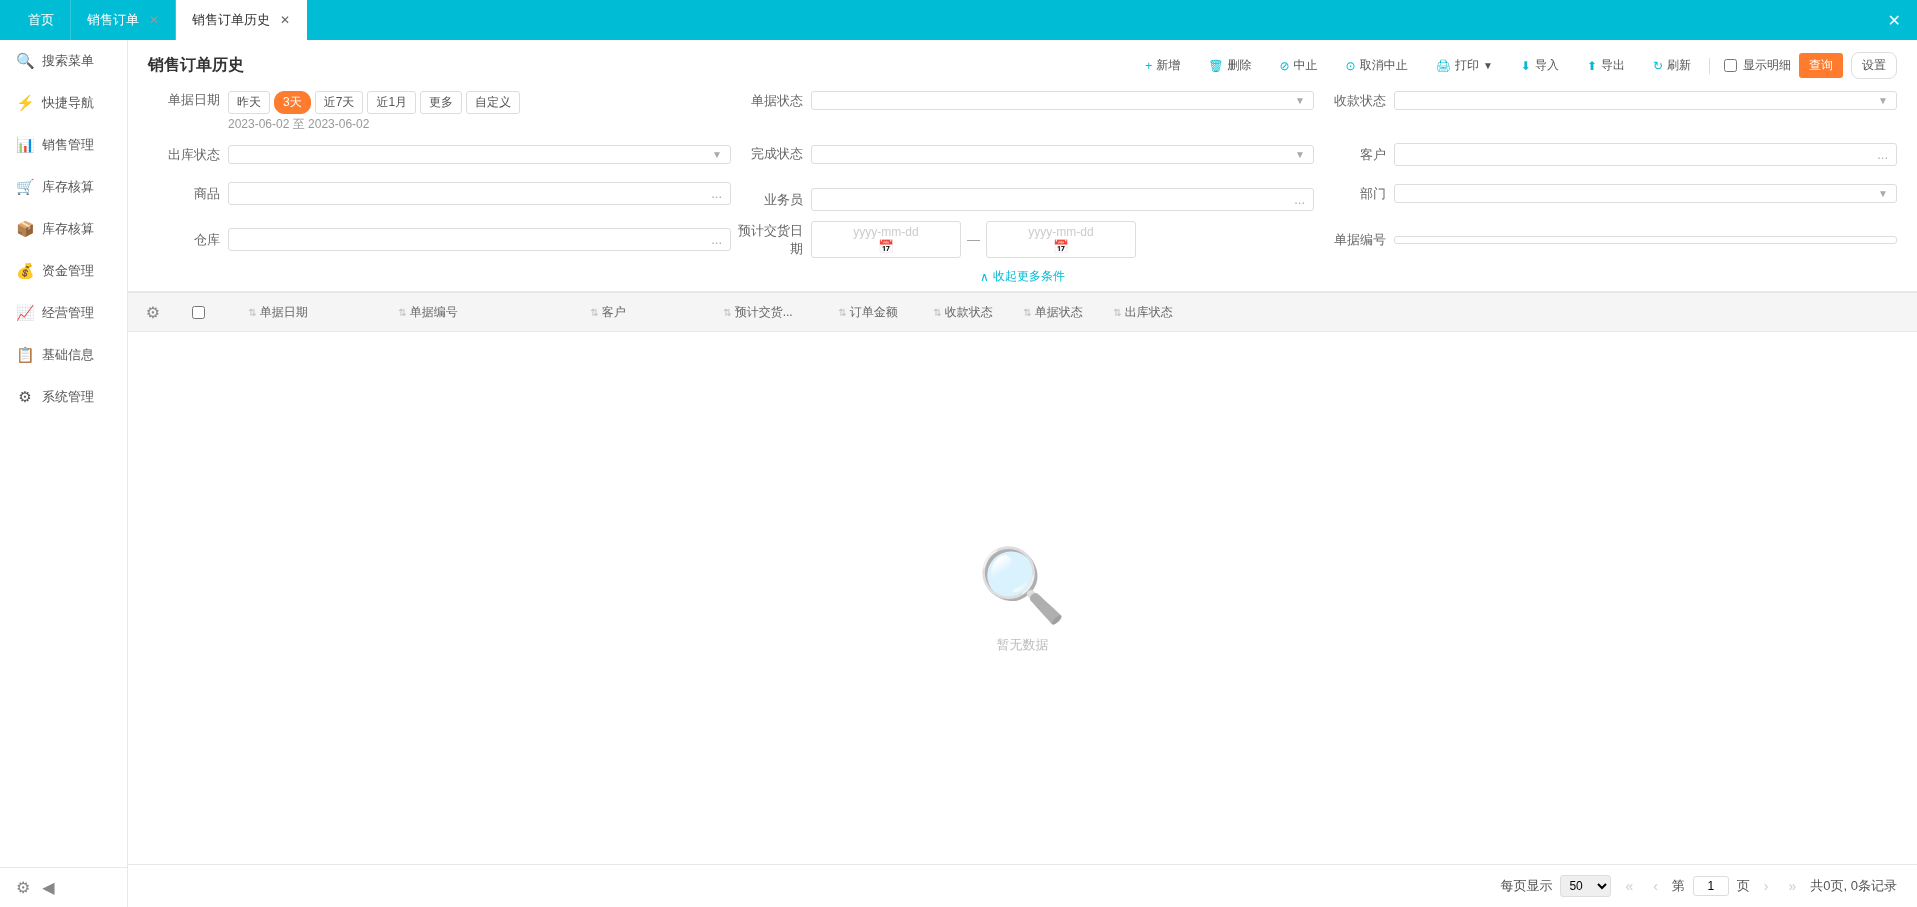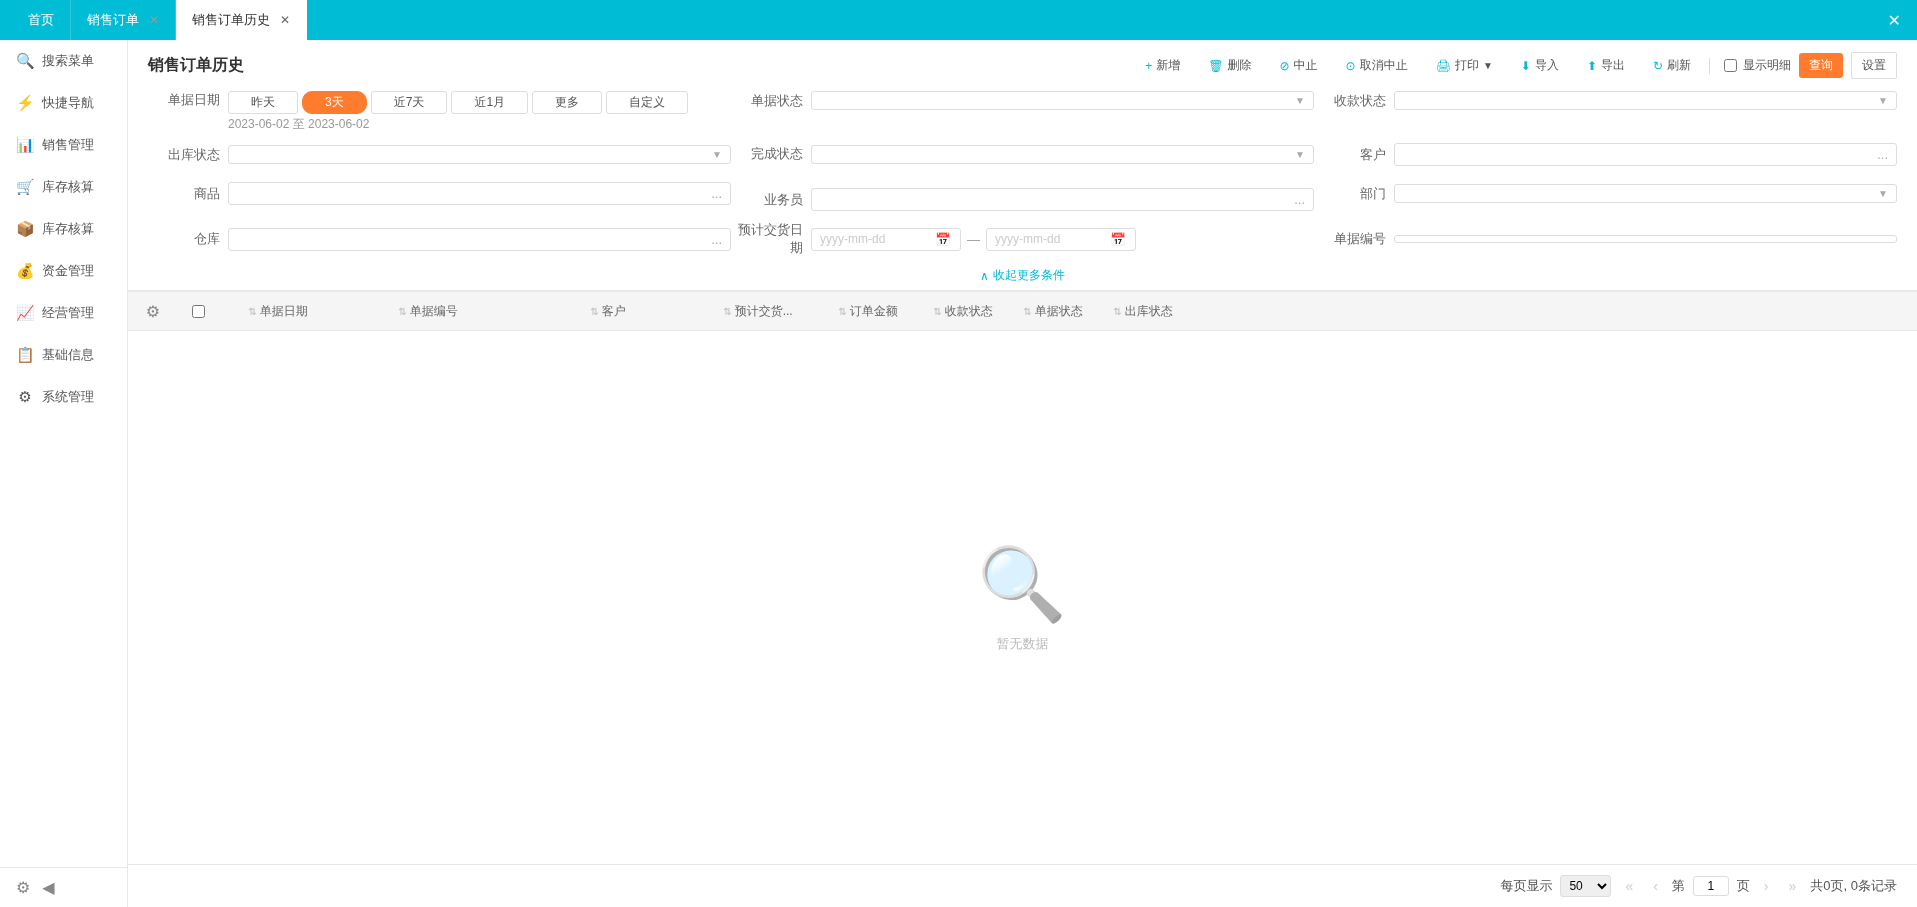--- a/index.html
+++ b/index.html
@@ -34,30 +34,30 @@
     .toolbar { display: flex; align-items: center; gap: 8px; }
     .toolbar-btn { display: flex; align-items: center; gap: 4px; padding: 4px 10px; border: none; background: none; cursor: pointer; color: #555; font-size: 12px; border-radius: 3px; }
     .toolbar-btn.primary { background: #ff7b2e; color: #fff; }
     .toolbar-divider { width: 1px; height: 16px; background: #ddd; }
     .display-detail-check { display: flex; align-items: center; gap: 4px; font-size: 12px; color: #555; cursor: pointer; padding-left: 6px; }
 
     
     .filter-area { padding: 10px 20px; background: #fff; flex-shrink: 0; }
     .filter-label { width: 80px; color: #666; font-size: 13px; text-align: right; padding-right: 8px; flex-shrink: 0; }
     .date-quick-btns { display: flex; align-items: center; gap: 4px; }
-    .date-btn { padding: 2px 22px; border: 1px solid #ddd; border-radius: 3px; cursor: pointer; font-size: 12px; color: #555; background: #fff; }
+    .date-btn { padding: 2px 8px; border: 1px solid #ddd; border-radius: 3px; cursor: pointer; font-size: 12px; color: #555; background: #fff; }
     .date-btn.active { background: #ff7b2e; color: #fff; border-color: #ff7b2e; border-radius: 10px; }
     .date-range-text { font-size: 12px; color: #999; margin-top: 2px; }
     .select-box { display: flex; align-items: center; border: 1px solid #ddd; border-radius: 3px; padding: 3px 8px; background: #fff; min-width: 180px; cursor: pointer; }
     .select-box .text { flex: 1; color: #999; font-size: 12px; }
     .select-box .arrow { font-size: 10px; color: #aaa; }
     .input-with-dots { display: flex; align-items: center; border: 1px solid #ddd; border-radius: 3px; padding: 3px 8px; background: #fff; min-width: 180px; cursor: pointer; }
     .input-with-dots .text { flex: 1; color: #ccc; font-size: 12px; }
     .input-with-dots .dots { color: #aaa; font-size: 13px; }
-    .date-input-box { display: flex; align-items: center; border: 1px solid #ddd; border-radius: 3px; padding: 3px 8px; background: #fff; min-width: 150px; cursor: pointer; }
+    .date-input-box { display: flex; align-items: center; border: 1px solid #ddd; border-radius: 3px; padding: 3px 8px; background: #fff; min-width: 150px; cursor: pointer; flex-direction: column; }
     .date-input-box .placeholder { color: #ccc; font-size: 12px; flex: 1; }
     .date-input-box .cal-icon { font-size: 13px; color: #aaa; }
     .date-dash { margin: 0 6px; color: #999; }
     .collapse-row { display: flex; justify-content: center; align-items: center; color: #00bcd4; font-size: 12px; cursor: pointer; padding: 4px 0 6px 0; gap: 4px; }
 
     
     .table-area { flex: 1; display: flex; flex-direction: column; background: #fff; margin: 0; overflow: hidden; }
     .table-header { display: flex; align-items: center; background: #f5f5f5; border-bottom: 1px solid #e8e8e8; border-top: 1px solid #e8e8e8; padding: 0; height: 40px; }
     .th { display: flex; align-items: center; justify-content: center; font-size: 12px; color: #666; padding: 0 8px; flex-shrink: 0; gap: 3px; }
     .th-settings { width: 50px; }
@@ -190,21 +190,21 @@
             <span>刷新</span>
           </button>
           <div class="toolbar-divider"></div>
           <label class="display-detail-check">
             <input type="checkbox" style="margin-right: 2px;">
             <span>显示明细</span>
           </label>
           <button class="toolbar-btn primary">
             <span>查询</span>
           </button>
-          <button class="toolbar-btn" style="border:1px solid #ddd; border-radius:2px;">
+          <button class="toolbar-btn" style="border:1px solid #ddd; border-radius:8px;">
             <span>设置</span>
           </button>
         </div>
       </div>
 
       <div class="filter-area" style="padding:0 0 0 0;">
 
         <div style="display:flex; align-items:flex-start; margin-bottom:10px;">
 
           <div style="display:flex; align-items:flex-start; flex:1;">

